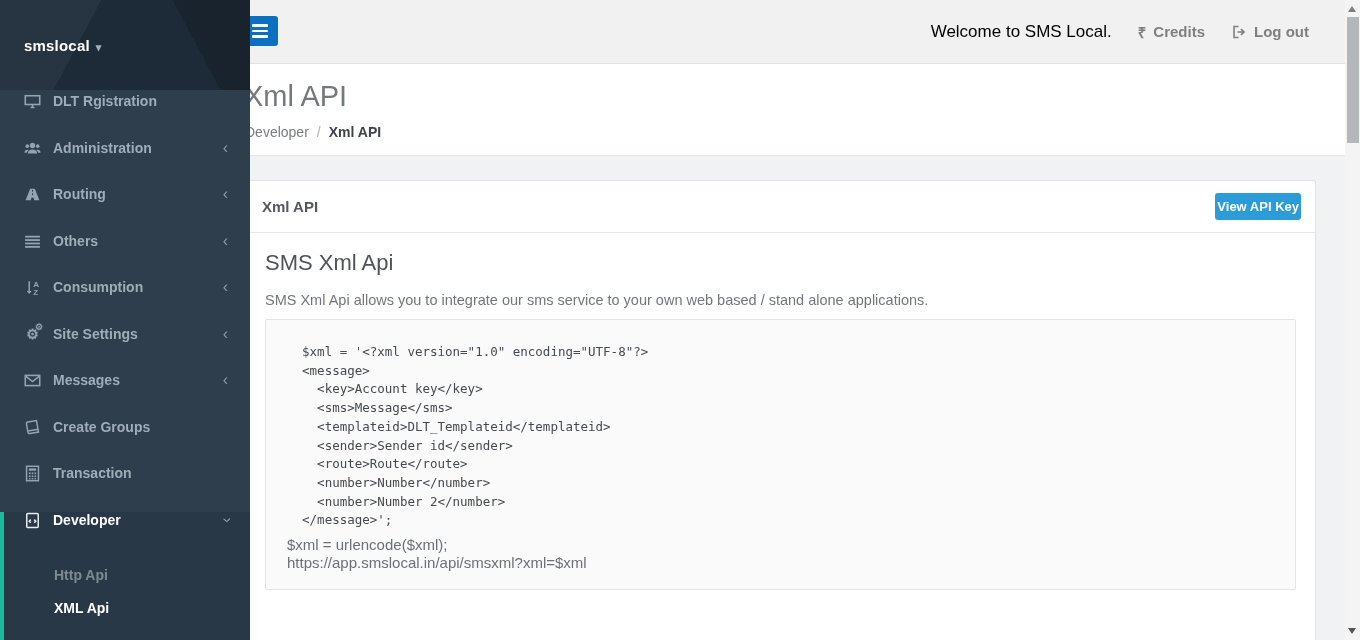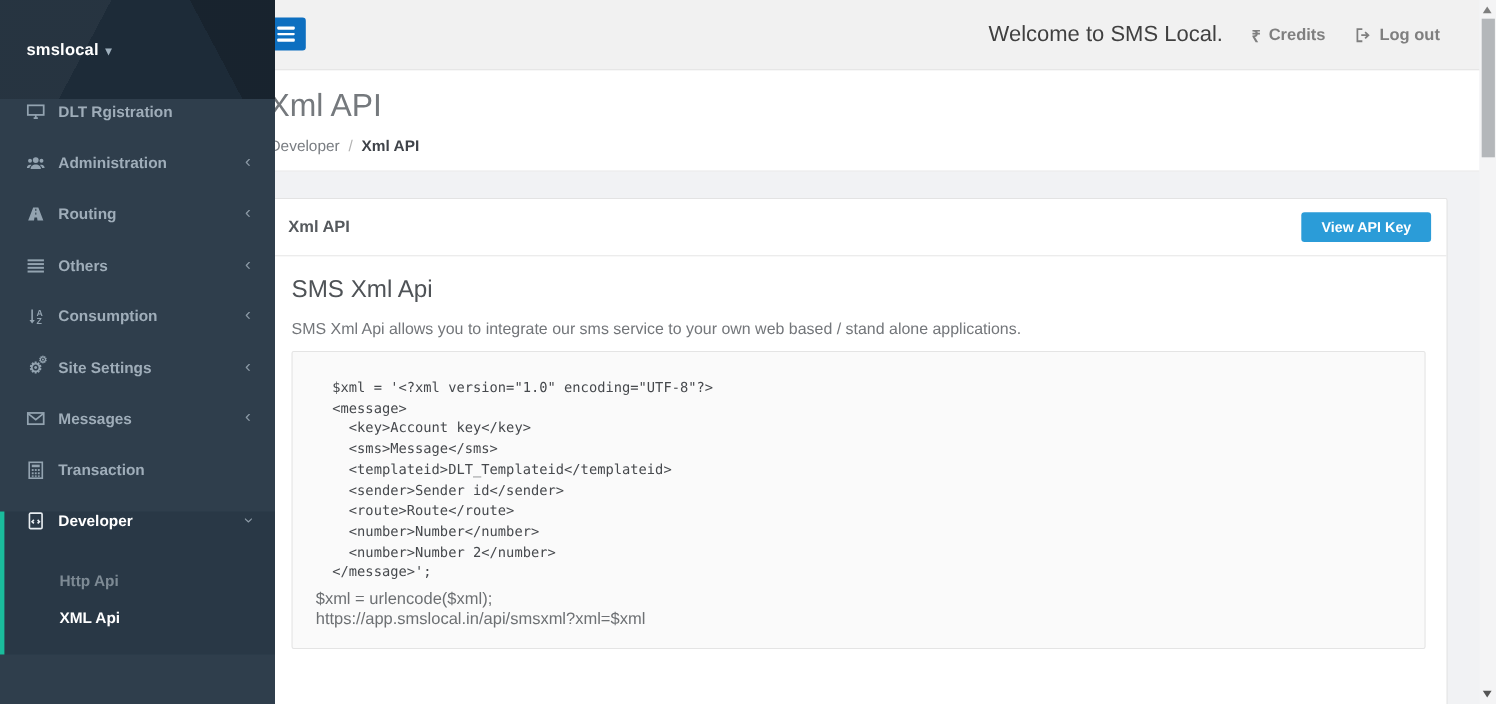--- a/index.html
+++ b/index.html
@@ -31,42 +31,42 @@
   .submenu-item.active { color:#ffffff; }
 
   
   .topbar { position:absolute; left:220px; top:0; width:1125px; height:64px; background:#f1f1f1;
      border-bottom:1px solid #e2e2e2; display:flex; align-items:center; }
   .hamburger { position:absolute; left:21px; top:16px; width:37px; height:30px; background:#0d6fc0;
      border:none; border-radius:3px; cursor:pointer; display:flex; flex-direction:column;
      align-items:center; justify-content:center; gap:3px; }
   .hamburger span { display:block; width:16px; height:2.5px; background:#fff; border-radius:1px; }
   .topbar-right { position:absolute; right:36px; top:0; height:63px; display:flex; align-items:center; gap:26px; }
-  .welcome { color:#404040; font-size:20px;margin-left:16px; }
+  .welcome { color:#000000; font-size:17px;margin-left:16px; }
   .top-link { color:#7f7f7f; font-size:15px; font-weight:bold; cursor:pointer; display:flex;
      align-items:center; gap:7px; }
   .rupee { font-weight:bold; font-size:15px; }
   .top-link svg { display:block; }
 
   
   .pageheader { position:absolute; left:220px; top:64px; width:1125px; height:92px; background:#ffffff;
      border-bottom:1px solid #e7e7e7; }
   .page-title { position:absolute; left:24px; top:16px; font-size:29px; font-weight:300; color:#75797d; }
   .breadcrumb { position:absolute; left:25px; top:60px; font-size:14px; color:#797d82; }
   .breadcrumb .sep { color:#b3b3b3; margin:0 8px; }
   .breadcrumb .current { color:#3f4349; font-weight:bold; }
 
   
   .card { position:absolute; left:244px; top:180px; width:1072px; height:760px; background:#ffffff;
      border:1px solid #e3e3e3; border-radius:2px; }
   .card-header { height:52px; border-bottom:1px solid #e8e8e8; display:flex; align-items:center;
      padding:0 14px 0 17px; }
   .card-title { font-size:15px; font-weight:bold; color:#55595d; }
   .btn-primary { margin-left:auto; background:#2b9cd8; color:#fff; border:none; border-radius:3px;
-     font-size:13px; font-weight:bold; padding:6px 18px; cursor:pointer; font-family:"Liberation Sans",sans-serif; }
+     font-size:13px; font-weight:bold; padding:6px 2px; cursor:pointer; font-family:"Liberation Sans",sans-serif; }
   .card-body { padding:15px 19px 0 20px; }
   .section-title { font-size:22px; font-weight:300; color:#4f5357; margin-top:2px; }
   .section-desc { font-size:14.5px; color:#73767a; margin-top:16px; }
   .code-box { margin-top:11px; background:#fafafa; border:1px solid #e4e4e4; border-radius:2px;
      padding:23px 20px 17px 21px; }
   .code-box pre { font-family:"DejaVu Sans Mono","Liberation Mono",monospace; font-size:12.5px;
      line-height:18.7px; color:#46494d; white-space:pre; }
   .code-footer { margin-top:6px; font-size:15px; color:#6d7073; line-height:18px; white-space:pre-line; }
   .description-heading { margin-top:19px; font-size:17px; font-weight:bold; color:#54575b; }
 
@@ -167,20 +167,29 @@
         <span class="mi-icon">
           <svg width="17" height="17" viewBox="0 0 16 16" fill="none" stroke="currentColor" stroke-width="1.5">
               <rect x="1.2" y="3.2" width="13.6" height="9.6"></rect>
               <path d="M1.5 3.8 8 9l6.5-5.2"></path>
             </svg>
         </span>
         <span class="mi-label">Messages</span>
         <span class="chev">‹</span>
       </div>
 
+      <div class="menu-item">
+        <span class="mi-icon">
+          <svg width="17" height="17" viewBox="0 0 16 16" fill="none" stroke="currentColor" stroke-width="1.4" transform="rotate(-10)">
+              <path d="M4.6 2.2h8.2v11H4.6a1.6 1.6 0 0 1-1.6-1.6V3.8a1.6 1.6 0 0 1 1.6-1.6z"></path>
+              <path d="M3.4 10.6h9.4"></path>
+            </svg>
+        </span>
+        <span class="mi-label">Create Groups</span>
+      </div>
 
       <div class="menu-item">
         <span class="mi-icon">
           <svg width="17" height="17" viewBox="0 0 16 16" fill="currentColor">
               <rect x="2.4" y="1.2" width="11.2" height="13.6" fill="none" stroke="currentColor" stroke-width="1.4"></rect>
               <rect x="4.6" y="3.2" width="6.8" height="2.2"></rect>
               <rect x="4.6" y="7" width="1.6" height="1.6"></rect>
               <rect x="7.2" y="7" width="1.6" height="1.6"></rect>
               <rect x="9.8" y="7" width="1.6" height="1.6"></rect>
               <rect x="4.6" y="9.8" width="1.6" height="1.6"></rect>

